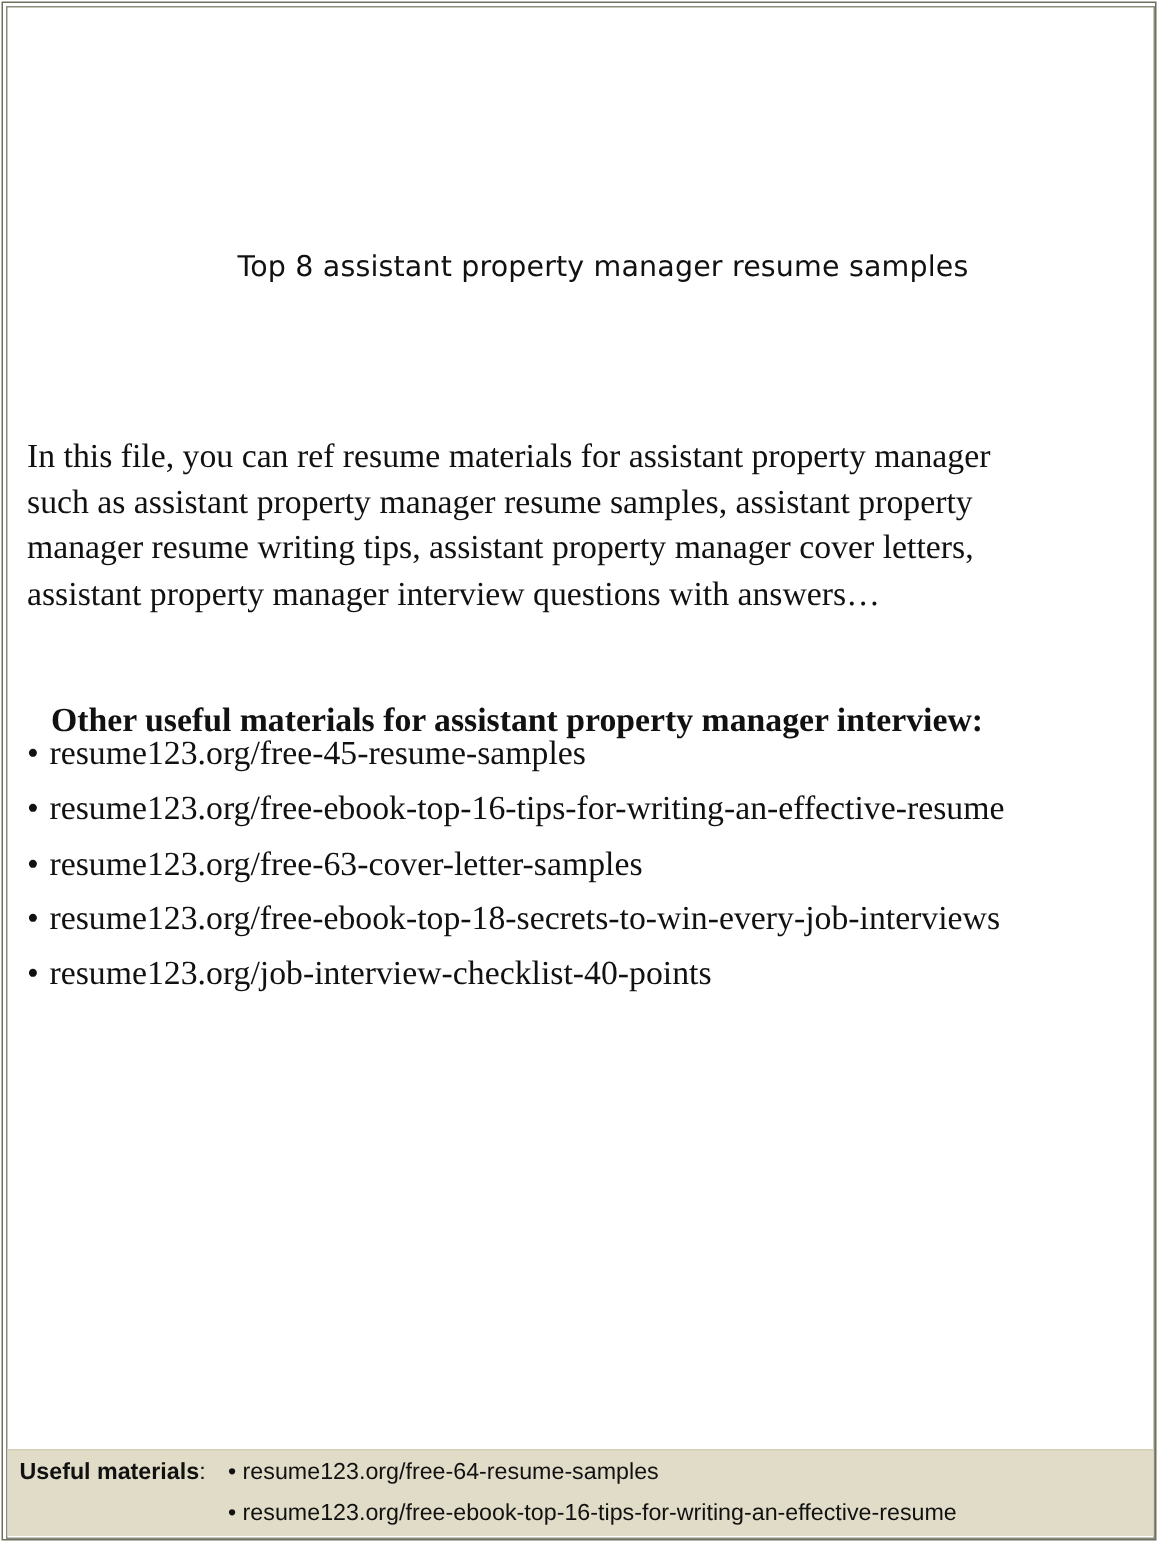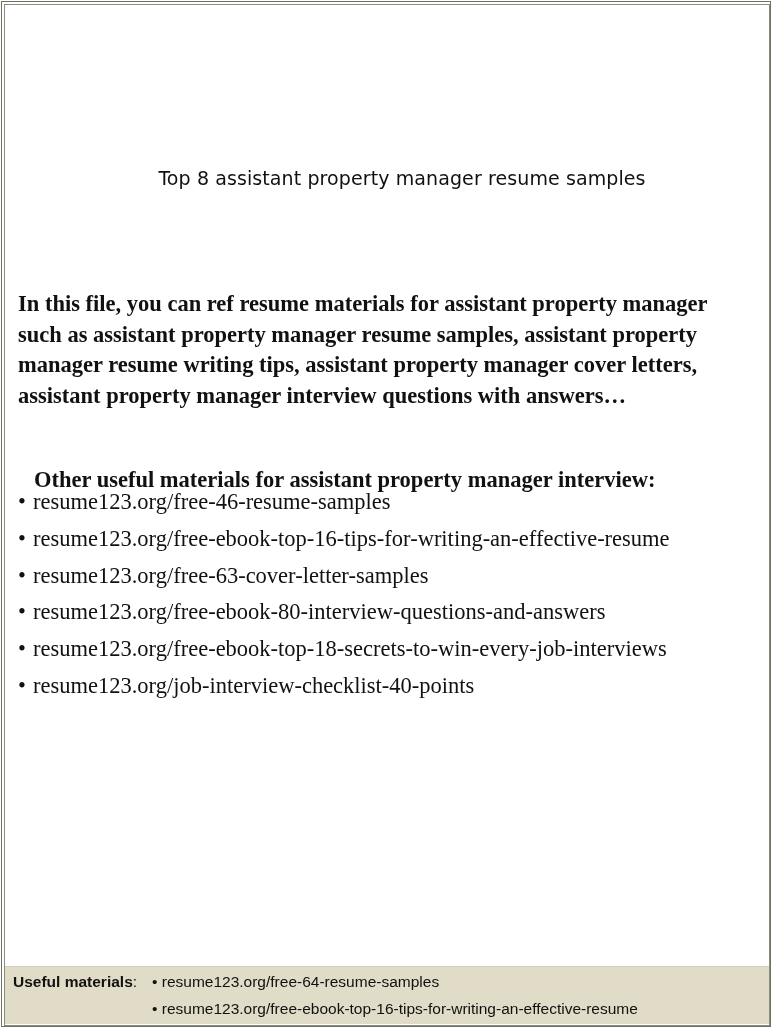--- a/index.html
+++ b/index.html
@@ -51,21 +51,20 @@
     .intro {
       position: absolute;
       left: 13px;
       top: 284px;
       width: 750px;
       font-family: "Liberation Serif", serif;
       font-size: 22.5px;
       line-height: 30.5px;
       margin: 0;
       white-space: pre-line;
-      font-weight: bold;
     }
     .materials-heading {
       position: absolute;
       left: 13px;
       top: 446px;
       font-family: "Liberation Serif", serif;
       font-size: 22.5px;
       font-weight: bold;
       margin: 16px;
       white-space: nowrap;
@@ -134,24 +133,23 @@
   <h1 class="title">Top 8 assistant property manager resume samples</h1>
 
   <p class="intro"><span>In this file, you can ref resume materials for assistant property manager</span>
 <span>such as  assistant property manager resume samples, assistant property</span>
 <span>manager resume writing tips, assistant property manager cover letters,</span>
 <span>assistant property manager interview questions with answers…</span></p>
 
   <h2 class="materials-heading">Other useful materials for assistant property manager interview:</h2>
 
   <ul class="materials-list">
-    <li><span class="bullet">•</span><span>resume123.org/free-46-resume-samples</span></li>
+    <li><span class="bullet">•</span><span>resume123.org/free-45-resume-samples</span></li>
     <li><span class="bullet">•</span><span>resume123.org/free-ebook-top-16-tips-for-writing-an-effective-resume</span></li>
     <li><span class="bullet">•</span><span>resume123.org/free-63-cover-letter-samples</span></li>
-    <li><span class="bullet">•</span><span>resume123.org/free-ebook-80-interview-questions-and-answers</span></li>
     <li><span class="bullet">•</span><span>resume123.org/free-ebook-top-18-secrets-to-win-every-job-interviews</span></li>
     <li><span class="bullet">•</span><span>resume123.org/job-interview-checklist-40-points</span></li>
   </ul>
 </div>
 
 <div class="footer">
   <span class="footer-label"><span>Useful materials</span><span class="footer-colon">: </span></span>
   <span class="footer-item first">• resume123.org/free-64-resume-samples</span>
   <span class="footer-item second">• resume123.org/free-ebook-top-16-tips-for-writing-an-effective-resume</span>
 </div>

